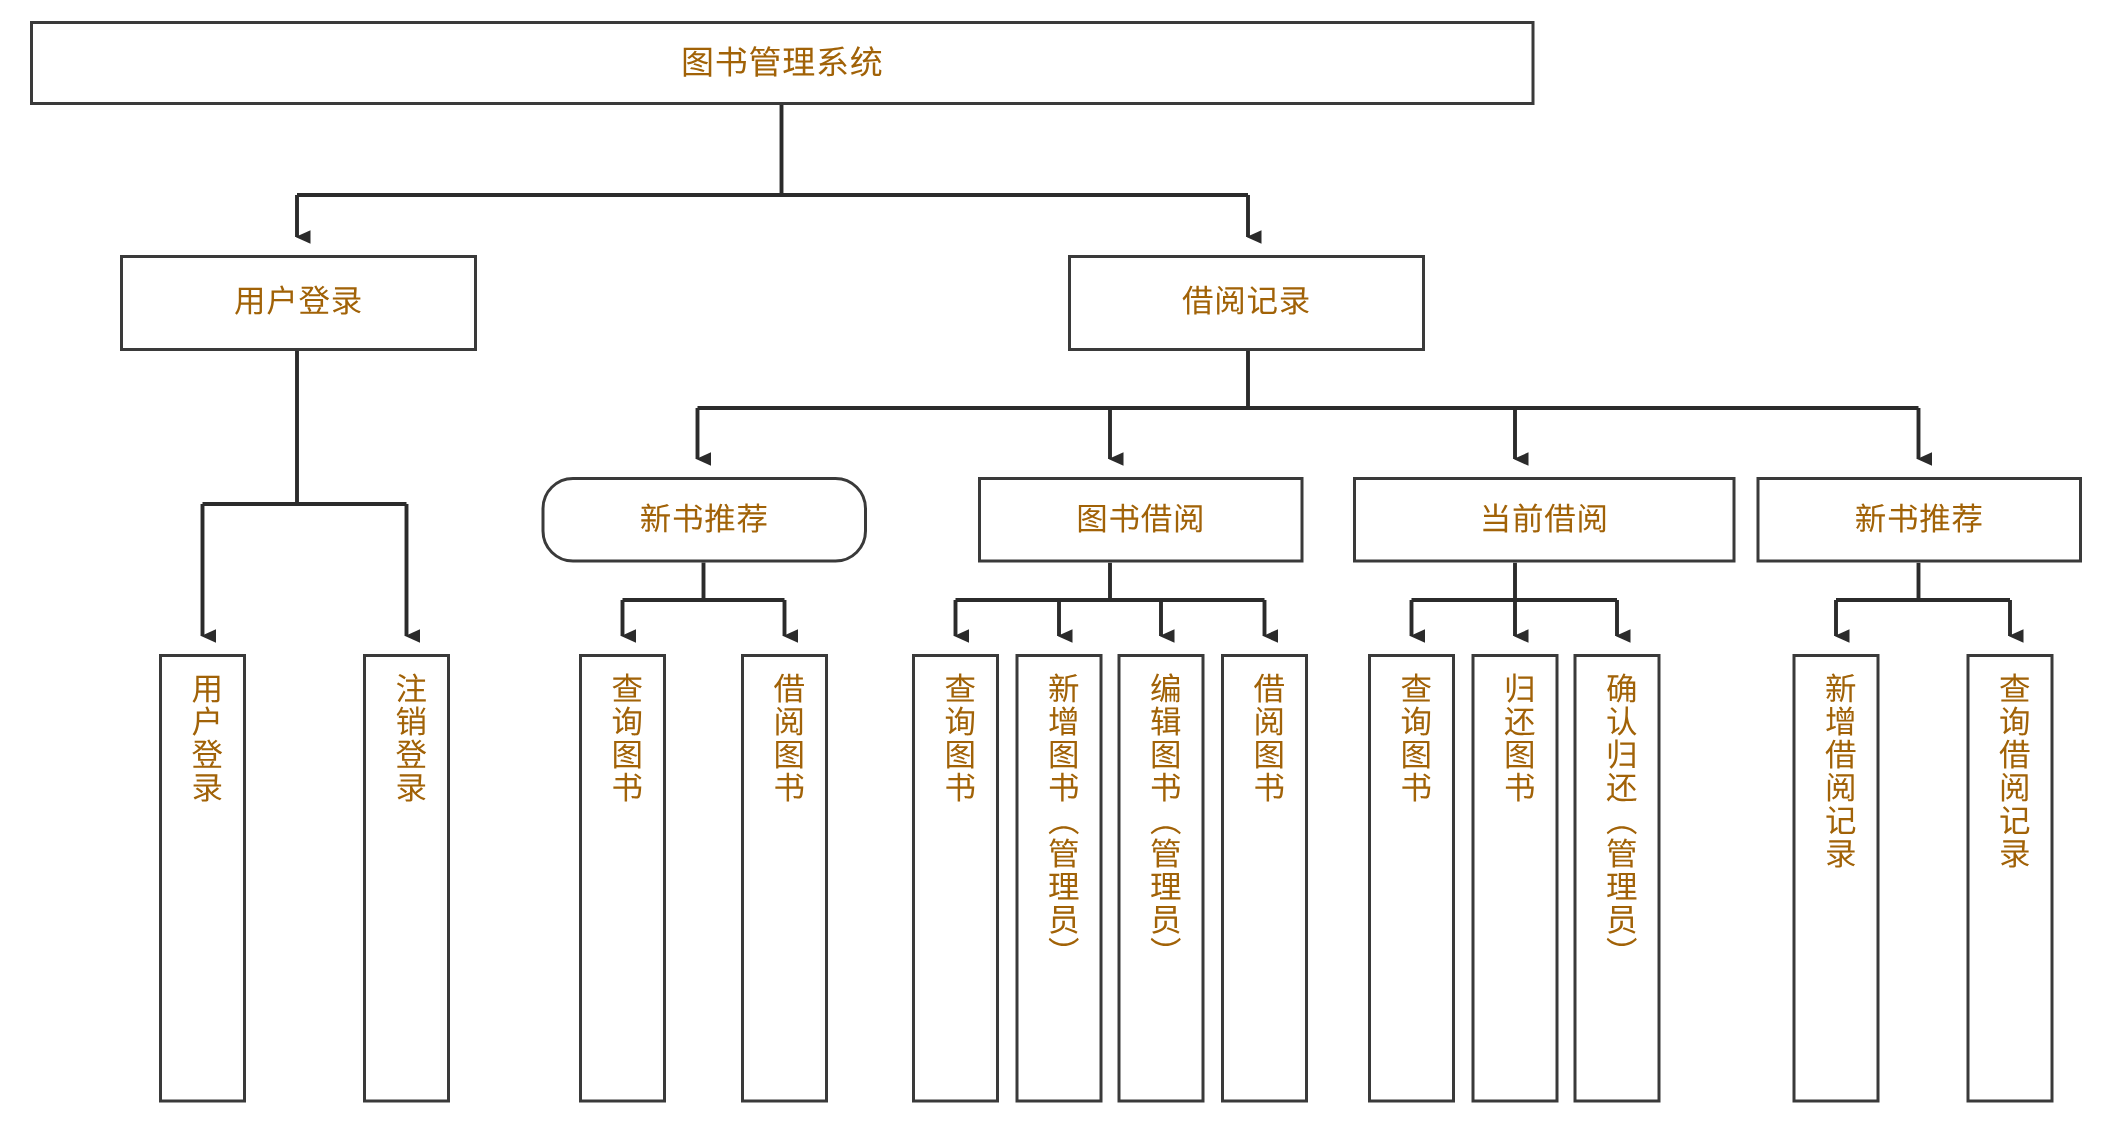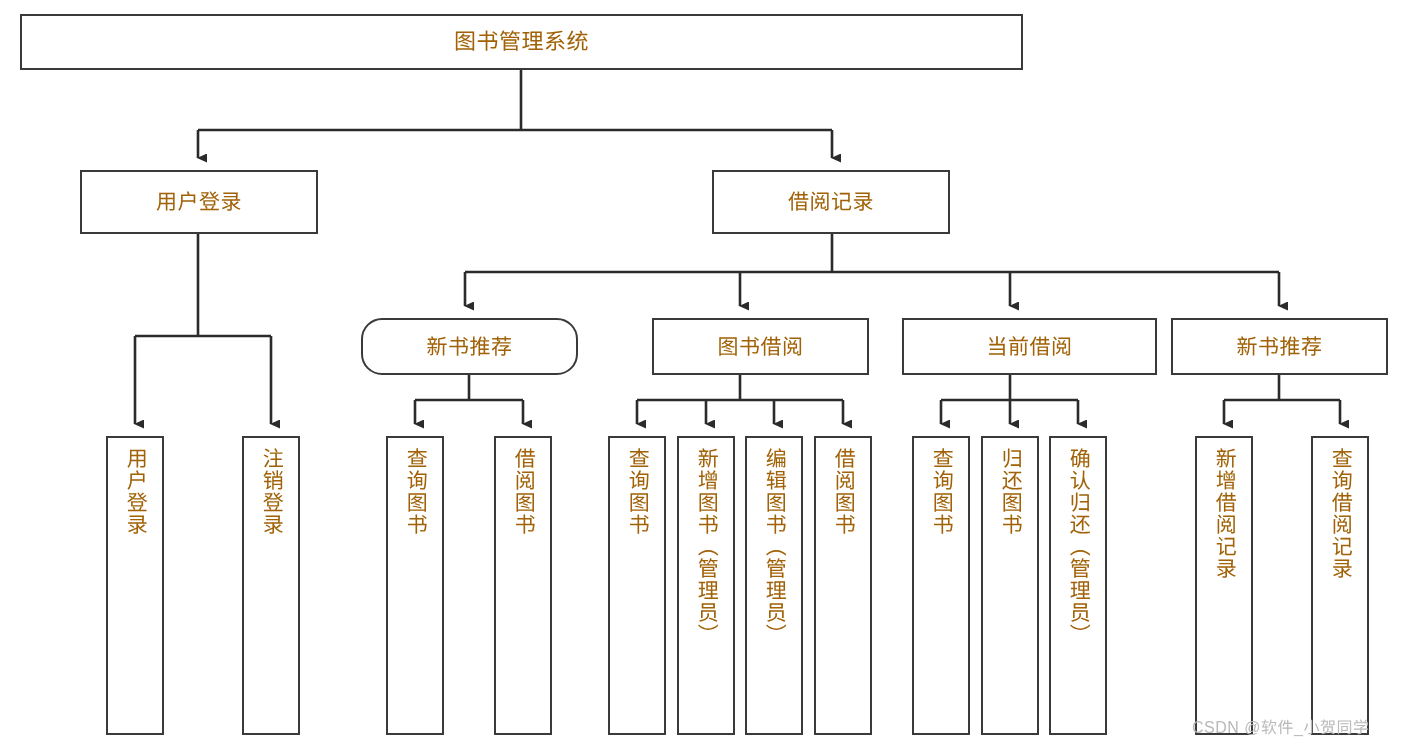--- a/index.html
+++ b/index.html
@@ -194,15 +194,14 @@
     <span class="node-label">确认归还（管理员）</span>
   </div>
 
   <div class="node vert" style="left:1195px; top:436px; width:58px; height:299px;">
     <span class="node-label">新增借阅记录</span>
   </div>
   <div class="node vert" style="left:1311px; top:436px; width:58px; height:299px;">
     <span class="node-label">查询借阅记录</span>
   </div>
 
-  <div class="watermark">CSDN @软件_小贺同学</div>
 
 </div>
 
 </body></html>

